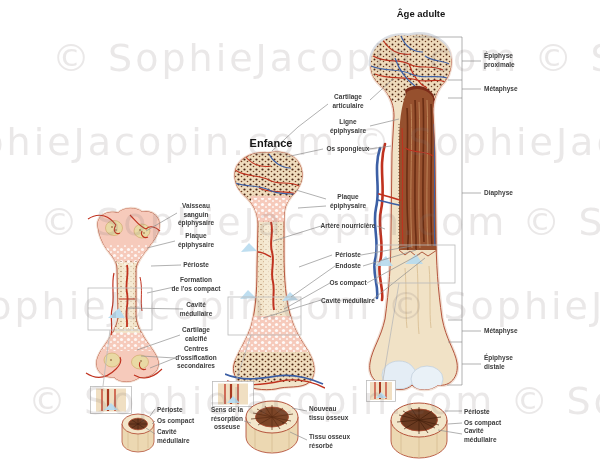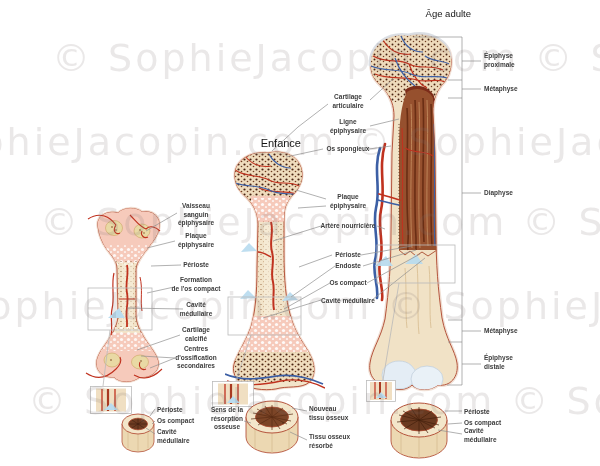--- a/index.html
+++ b/index.html
@@ -5,21 +5,21 @@
   html,body{margin:0;padding:0;background:#ffffff;}
   #canvas{position:relative;width:600px;height:466px;background:#fff;overflow:hidden;
           font-family:"Liberation Sans",sans-serif;}
   .wm{position:absolute;font-family:"DejaVu Sans",sans-serif;font-size:38px;letter-spacing:3px;
       color:rgba(125,112,112,0.16);white-space:nowrap;pointer-events:none;z-index:40;}
   svg.art{position:absolute;z-index:10;}
   svg.overlay{position:absolute;left:0;top:0;z-index:20;}
   .lbl{position:absolute;font-size:6.5px;line-height:1.32;font-weight:700;color:#3c3c3c;
        white-space:pre-line;text-align:center;z-index:50;}
   .lbl.la{text-align:left;}
-  .title{position:absolute;font-weight:400;color:#151515;white-space:pre-line;text-align:right;z-index:50;}
+  .title{position:absolute;font-weight:700;color:#151515;white-space:pre-line;text-align:center;z-index:50;}
   .t-birth{font-size:8.5px;line-height:1.35;}
   .t-child{font-size:11px;}
   .t-adult{font-size:9.5px;}
 </style>
 </head>
 <body>
 
 <div id="canvas">
 
   <svg class="art" style="left:70px;top:205px" width="115" height="180" viewBox="0 0 115 180">

